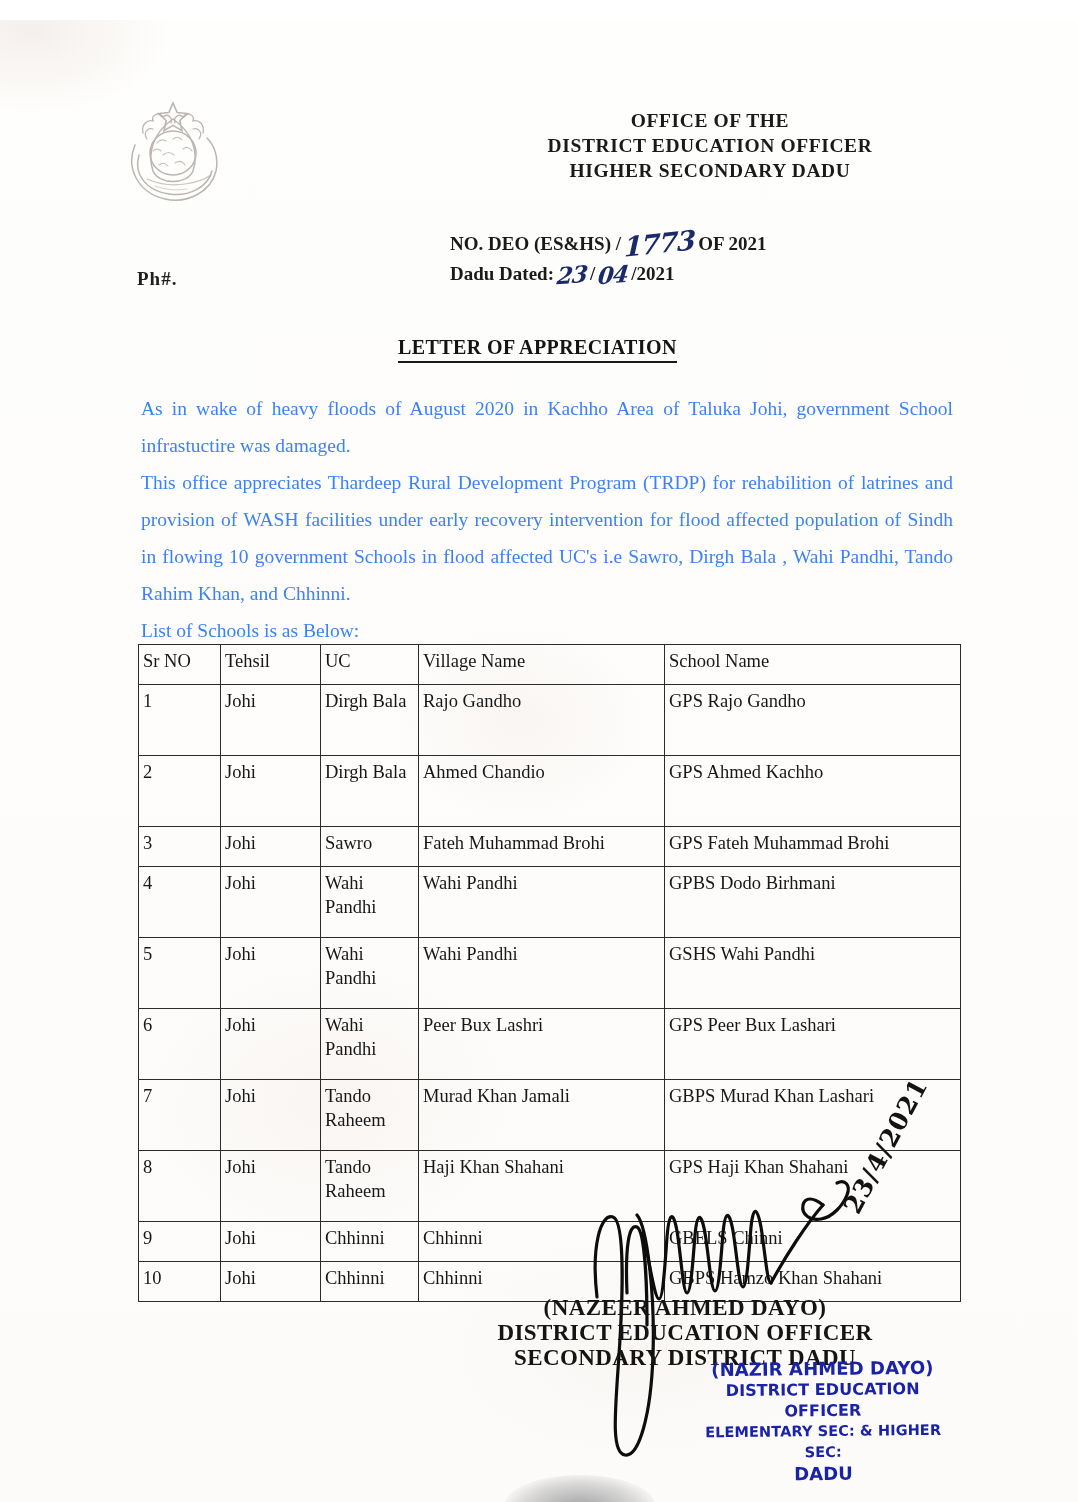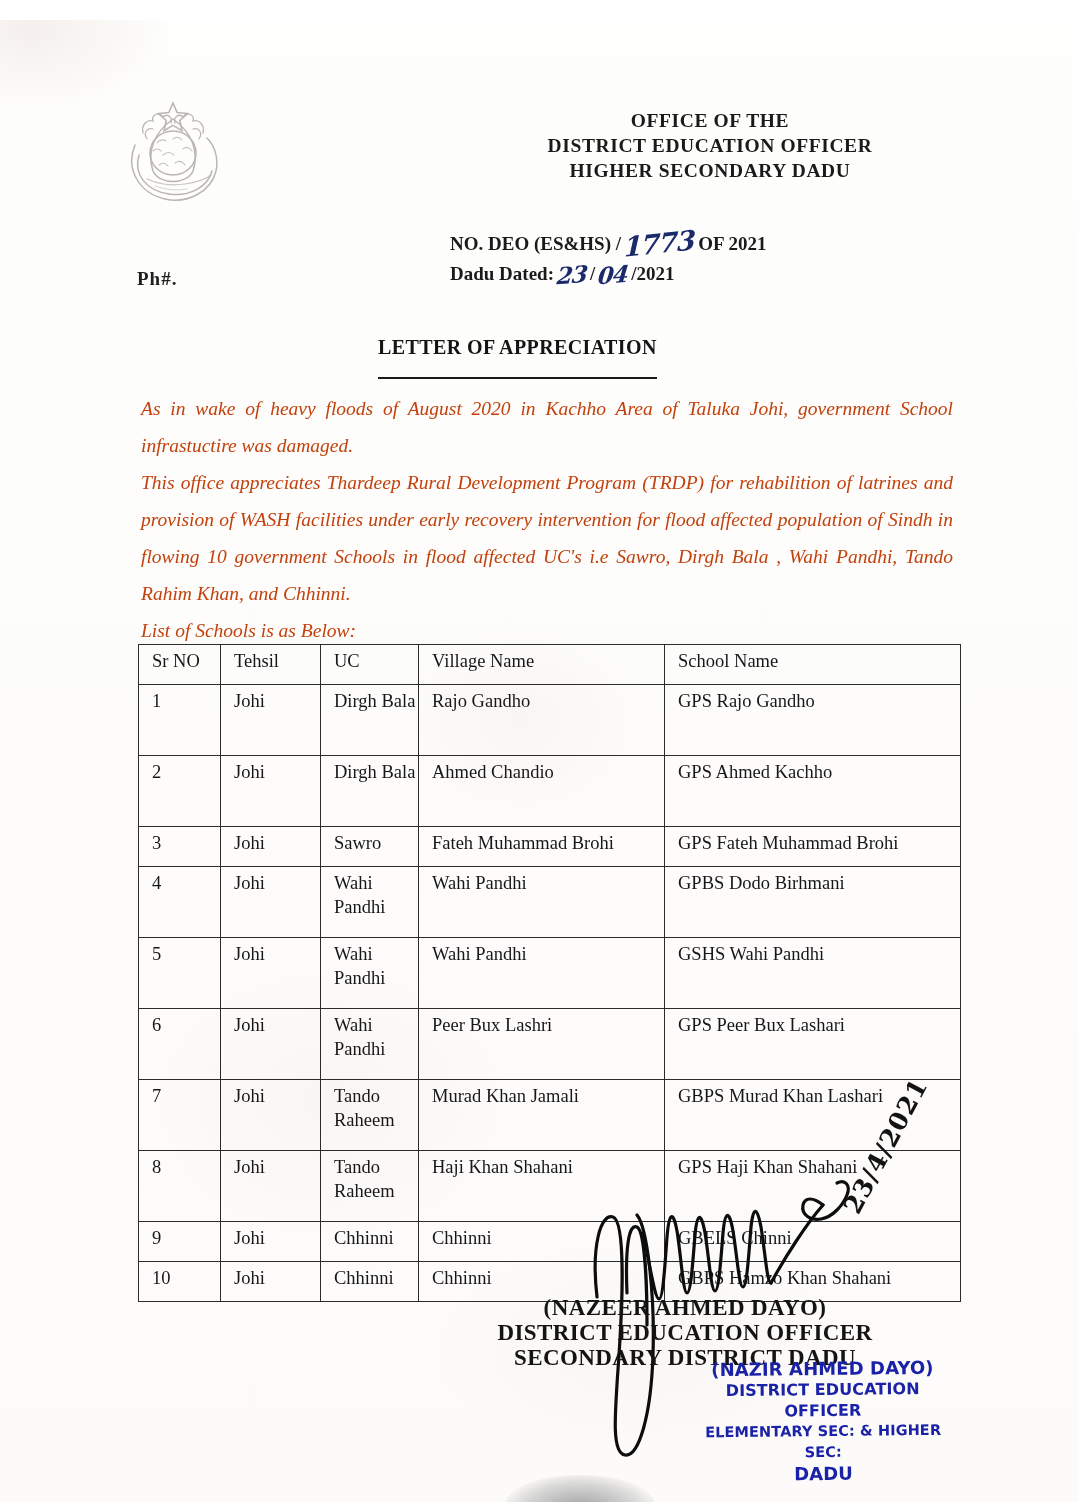--- a/index.html
+++ b/index.html
@@ -99,62 +99,61 @@
     font-family: "Liberation Serif", serif;
     font-weight: bold;
     font-size: 19px;
     color: #1f1f1f;
     letter-spacing: 1px;
   }
 
   
   .letter-title {
     position: absolute;
-    left: 378px;
+    left: 398px;
     top: 316px;
     font-family: "Liberation Serif", serif;
     font-weight: bold;
     font-size: 20px;
     letter-spacing: 0.4px;
     color: #141414;
     border-bottom: 2.2px solid #1a1a1a;
-    padding-bottom: 18px;
+    padding-bottom: 2px;
   }
 
   
   .body-text {
     position: absolute;
     left: 141px;
     top: 370px;
     width: 812px;
     font-family: "Liberation Serif", serif;
     font-size: 19.5px;
     line-height: 37px;
-    color: #c2410c;
+    color: #3b82f6;
     text-align: justify;
-    font-style: italic;
   }
   .body-text p { margin: 0; }
   .body-text p.nojustify { text-align: left; }
 
   
   .school-table {
     position: absolute;
     left: 138px;
     top: 624px;
     width: 822px;
     border-collapse: collapse;
     font-family: "Liberation Serif", serif;
     font-size: 18.5px;
     color: #17171a;
     table-layout: fixed;
   }
   .school-table td, .school-table th {
     border: 1px solid #2b2b2b;
-    padding: 4px 0 4px 13px;
+    padding: 4px 0 4px 4px;
     text-align: left;
     font-weight: normal;
     vertical-align: top;
     line-height: 24px;
   }
   .school-table tr { height: 40px; }
   .col-sr  { width: 82px; }
   .col-teh { width: 100px; }
   .col-uc  { width: 98px; }
   .col-vil { width: 246px; }

